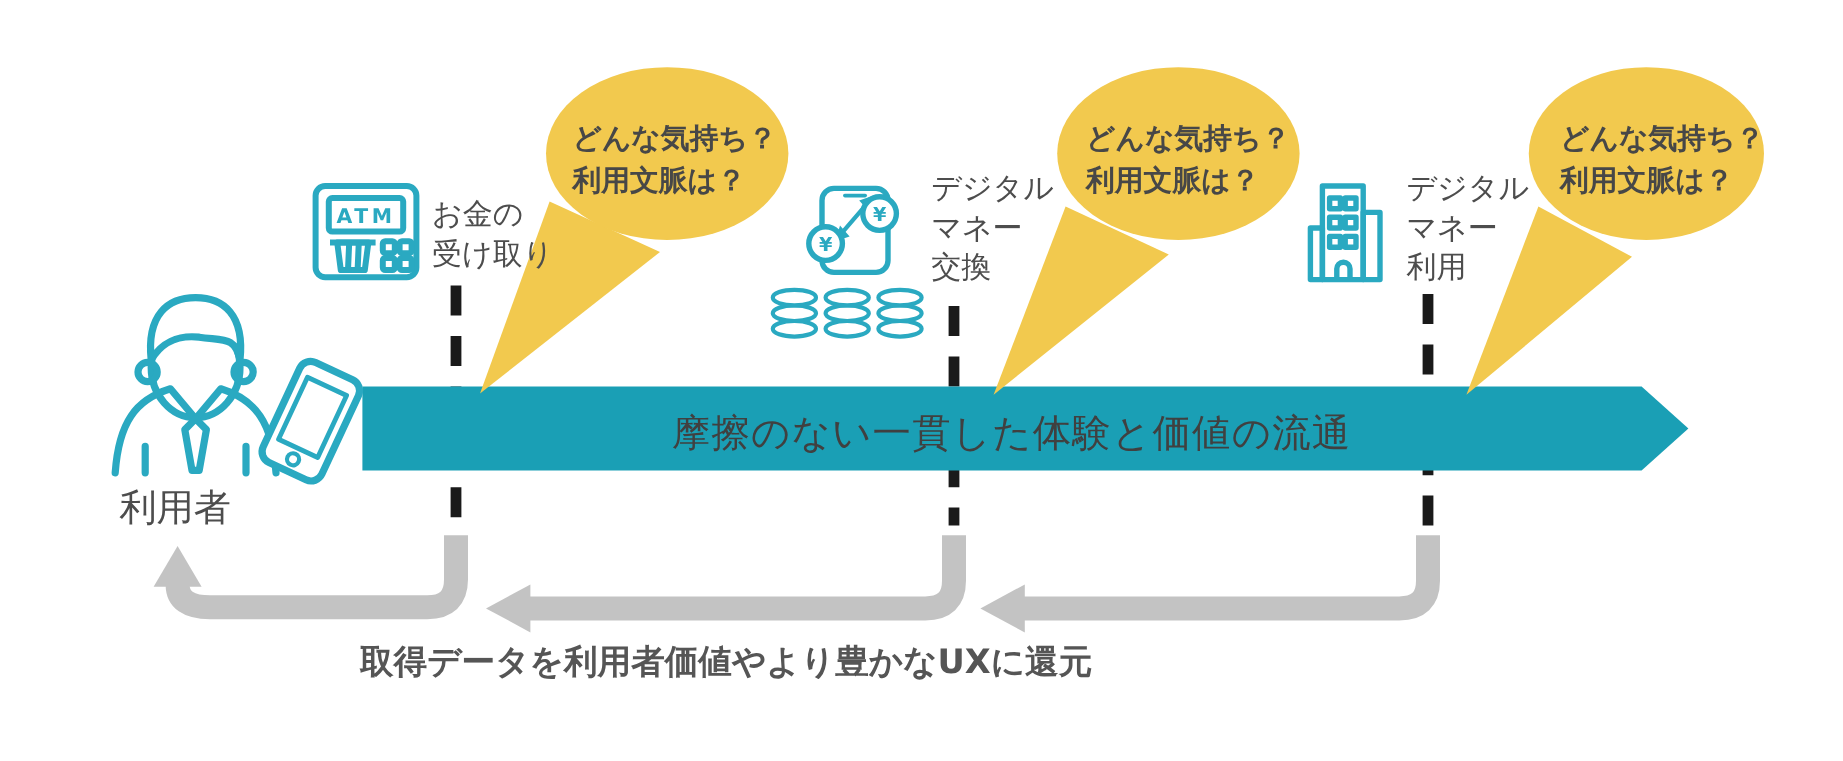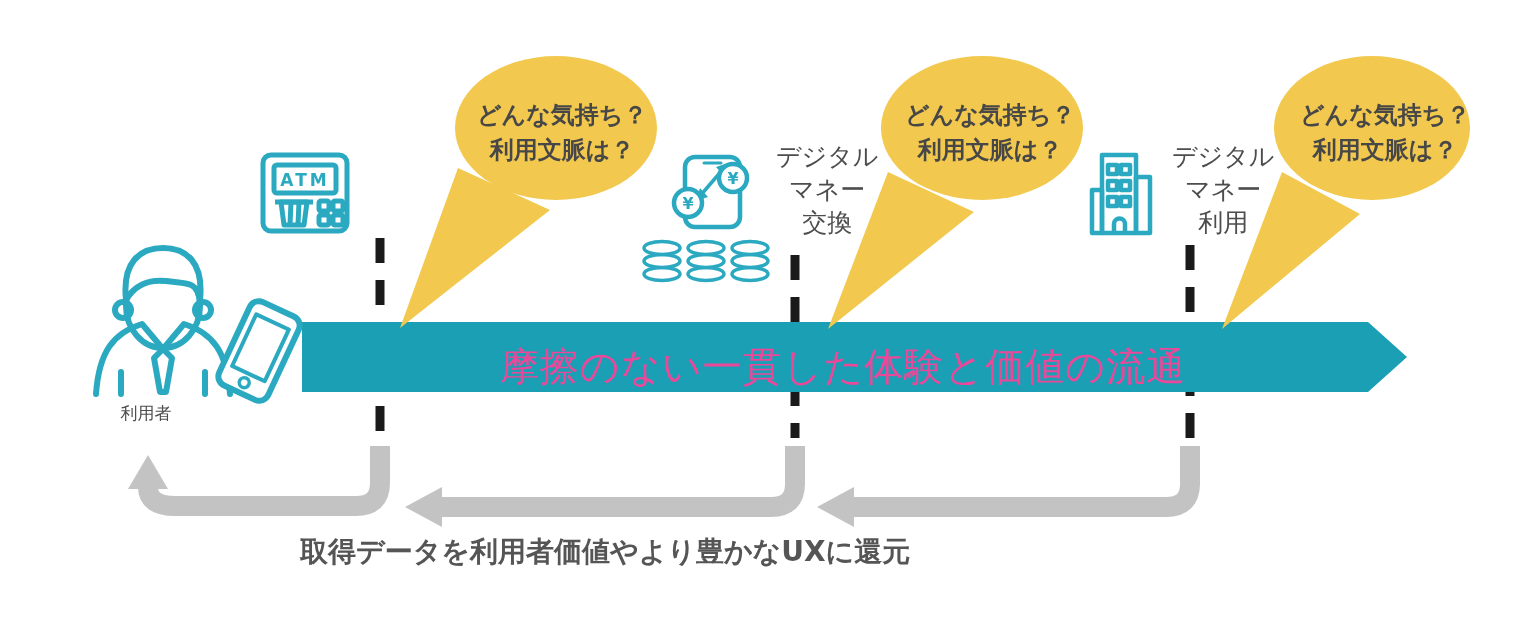--- a/index.html
+++ b/index.html
@@ -1,23 +1,23 @@
 <!DOCTYPE html>
 <html><head>
 <meta charset="utf-8">
 <style>
   html,body{margin:0;padding:0;background:#fff;}
   .canvas{position:relative;width:1536px;height:634px;background:#fff;overflow:hidden;
           font-family:"DejaVu Sans","Liberation Sans",sans-serif;}
   .canvas svg{position:absolute;left:0;top:0;}
-  .t{position:absolute;color:#4D4D4D;white-space:nowrap;text-align:center;}
+  .t{position:absolute;color:#4D4D4D;white-space:nowrap;}
   .step-label{font-size:25px;line-height:33px;}
-  .actor-label{font-size:17px;transform:translateX(-50%);}
+  .actor-label{font-size:31px;transform:translateX(-50%);}
   .bubble-text{font-size:24px;font-weight:bold;line-height:35px;color:#474747;}
-  .band-label{font-size:39px;color:#ec4899;transform:translateX(-50%);letter-spacing:1px;}
+  .band-label{font-size:32px;color:#404040;transform:translateX(-50%);letter-spacing:1px;}
   .feedback-label{font-size:28px;color:#555555;}
 </style>
 </head>
 <body>
 
 <div class="canvas">
 
   <svg width="1536" height="634" viewBox="0 0 1536 634">
 
     <g stroke="#1A1A1A" stroke-width="9" stroke-dasharray="25 17">
@@ -123,20 +123,24 @@
       <rect x="16" y="42" width="9" height="9"></rect>
       <rect x="29" y="42" width="9" height="9"></rect>
       <path d="M22,78 v-9 a5.5,5.5 0 0 1 11,0 v9"></path>
     </g>
   </svg>
 
   <div class="t band-label" style="left:843px;top:340px;">摩擦のない一貫した体験と価値の流通</div>
 
   <div class="t actor-label" style="left:146px;top:402px;">利用者</div>
 
+  <div class="t step-label" style="left:360px;top:162px;">
+    <div>お金の</div>
+    <div>受け取り</div>
+  </div>
 
   <div class="t step-label" style="left:776px;top:140px;">
     <div>デジタル</div>
     <div>マネー</div>
     <div>交換</div>
   </div>
 
   <div class="t step-label" style="left:1172px;top:140px;">
     <div>デジタル</div>
     <div>マネー</div>

